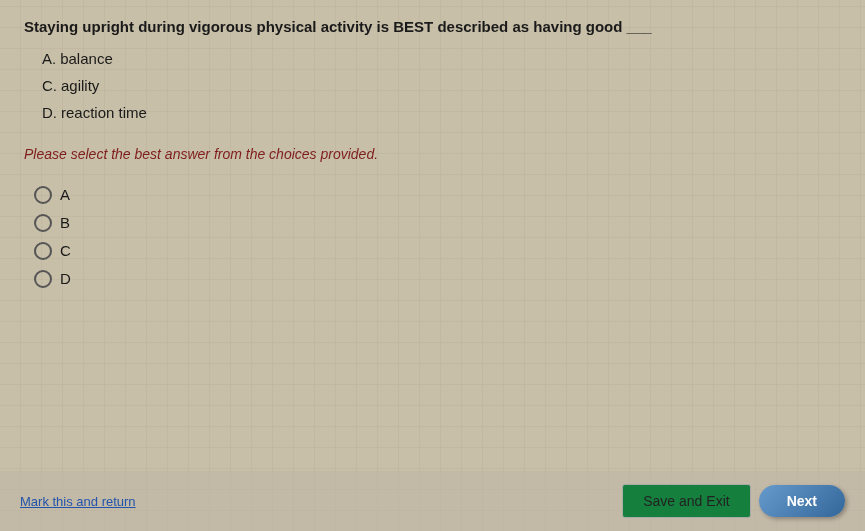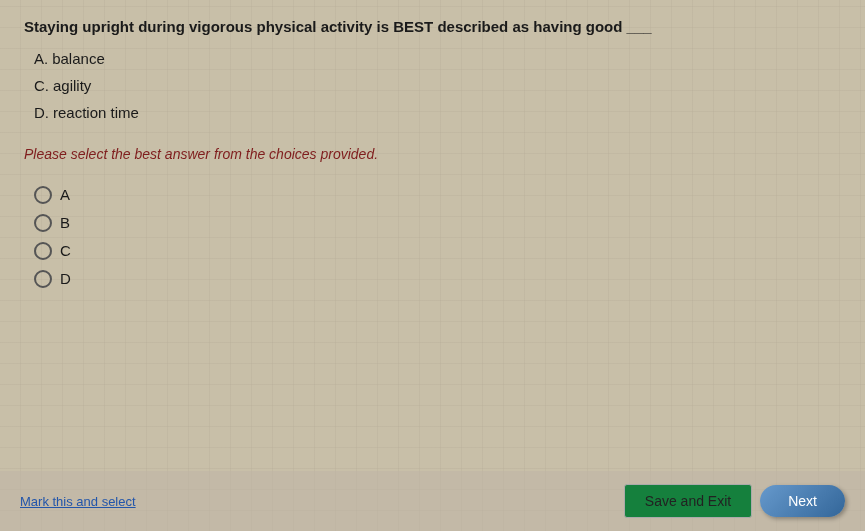--- a/index.html
+++ b/index.html
@@ -35,21 +35,21 @@
 
     .question-text {
       font-size: 15px;
       font-weight: bold;
       color: #1a1a1a;
       line-height: 1.5;
       margin-bottom: 6px;
     }
 
     .choices {
-      margin-left: 10px;
+      margin-left: 18px;
       margin-bottom: 20px;
     }
 
     .choice-item {
       font-size: 15px;
       color: #1a1a1a;
       line-height: 1.8;
     }
 
     .choice-item .letter {
@@ -130,21 +130,21 @@
     }
 
     .next-btn {
       background: linear-gradient(135deg, #6699cc, #336699);
       border: none;
       padding: 8px 28px;
       font-size: 14px;
       color: #fff;
       cursor: pointer;
       border-radius: 20px;
-      font-weight: normal;
+      font-weight: bold;
       box-shadow: 2px 2px 4px rgba(0,0,0,0.3);
       text-align: center;
     }
   </style>
 </head>
 <body>
 
 <div class="main-content">
 
   <p class="question-text">Staying upright during vigorous physical activity is BEST described as having good ___</p>
@@ -178,18 +178,18 @@
     </label>
     <label class="radio-item">
       <div class="radio-circle"></div>
       <span class="radio-label">D</span>
     </label>
   </div>
 
 </div>
 
 <div class="bottom-bar">
-  <span class="mark-return-link">Mark this and select</span>
+  <span class="mark-return-link">Mark this and return</span>
   <div class="button-group">
     <button class="save-exit-btn">Save and Exit</button>
     <button class="next-btn">Next</button>
   </div>
 </div>
 
 </body></html>

